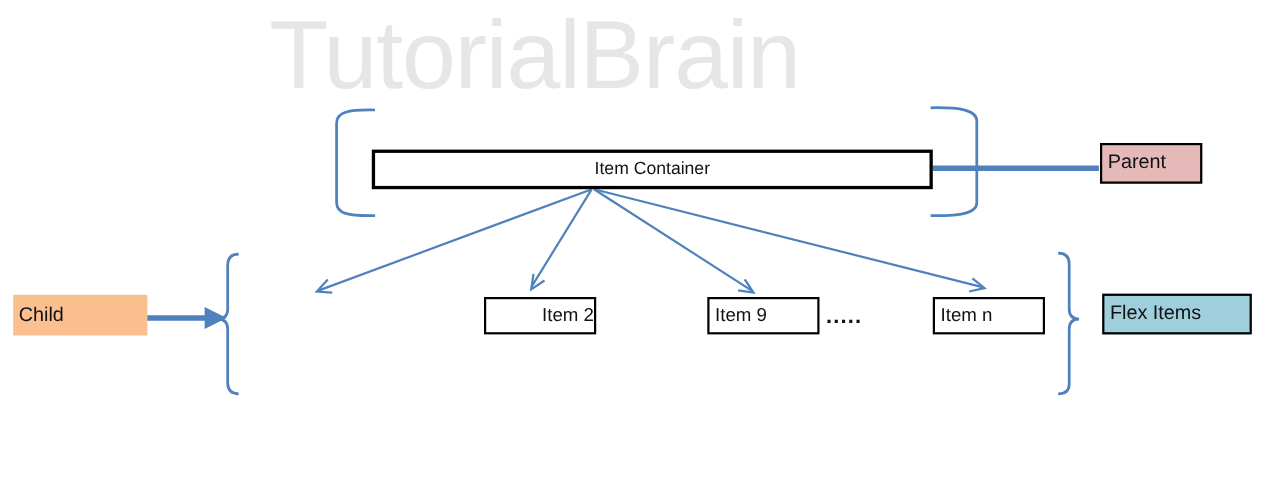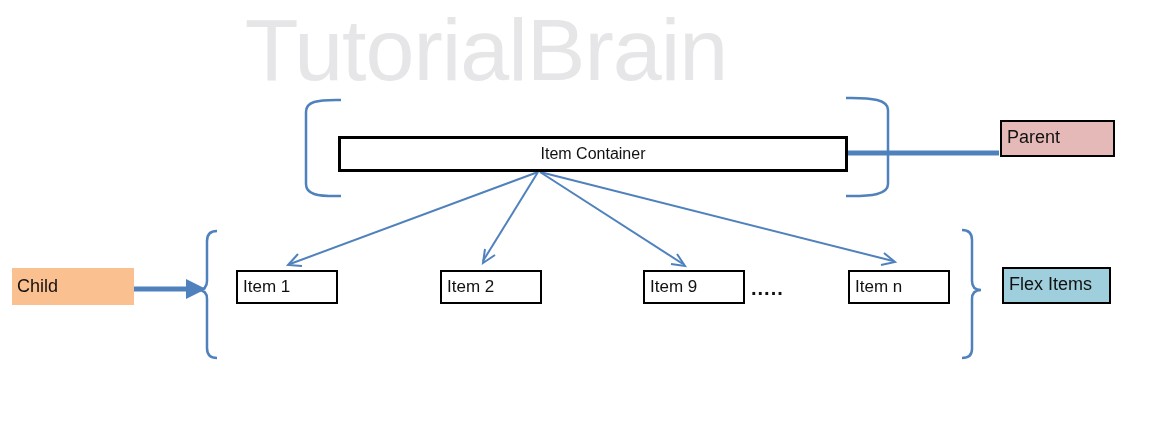--- a/index.html
+++ b/index.html
@@ -58,36 +58,36 @@
   .container-box {
     left: 338px; top: 136px; width: 510px; height: 36px;
     border-width: 3px;
     text-align: center;
     padding-left: 0;
     line-height: 30px;
     font-size: 16px;
   }
   .item-box { top: 270px; width: 102px; height: 34px; }
   .item-1 { left: 236px; }
-  .item-2 { left: 440px; }
+  .item-2 { left: 440px; text-align: right; }
   .item-3 { left: 643px; }
   .item-n { left: 848px; }
   .parent-box {
-    left: 1000px; top: 120px; width: 115px; height: 37px;
+    left: 1000px; top: 130px; width: 93px; height: 37px;
     background: var(--parent-fill, #E5B9B7);
     font-size: 18px; line-height: 31px;
   }
   .child-box {
     left: 12px; top: 268px; width: 122px; height: 37px;
     background: var(--child-fill, #FAC08F);
     border: none;
     font-size: 18px; line-height: 36px;
   }
   .flex-items-box {
-    left: 1002px; top: 267px; width: 109px; height: 37px;
+    left: 1002px; top: 267px; width: 136px; height: 37px;
     background: var(--flex-items-fill, #9FCEDC);
     font-size: 18px; line-height: 31px;
   }
   .dots {
     position: absolute;
     left: 751px; top: 270px; height: 34px;
     line-height: 36px;
     font-size: 20px;
     font-weight: 700;
     letter-spacing: 1px;
@@ -132,21 +132,20 @@
       <polygon class="blue-fill" points="206,289 186,279 186,299"></polygon>
     </g>
 
     <path class="blue-stroke" stroke-width="2.5" d="M 217,231 Q 207,231 207,241 L 207,281 Q 207,290 198,290 Q 207,290 207,299 L 207,348 Q 207,358 217,358"></path>
 
     <path class="blue-stroke" stroke-width="2.5" d="M 962,230 Q 972,230 972,240 L 972,281 Q 972,290 981,290 Q 972,290 972,299 L 972,349 Q 972,358 962,358"></path>
   </svg>
 
   <div class="dbox container-box">Item Container</div>
 
-  <div class="dbox item-box item-1">Item 1</div>
   <div class="dbox item-box item-2">Item 2</div>
   <div class="dbox item-box item-3">Item 9</div>
   <div class="dots">.....</div>
   <div class="dbox item-box item-n">Item n</div>
 
   <div class="dbox parent-box">Parent</div>
   <div class="dbox child-box">Child</div>
   <div class="dbox flex-items-box">Flex Items</div>
 
 </div>

